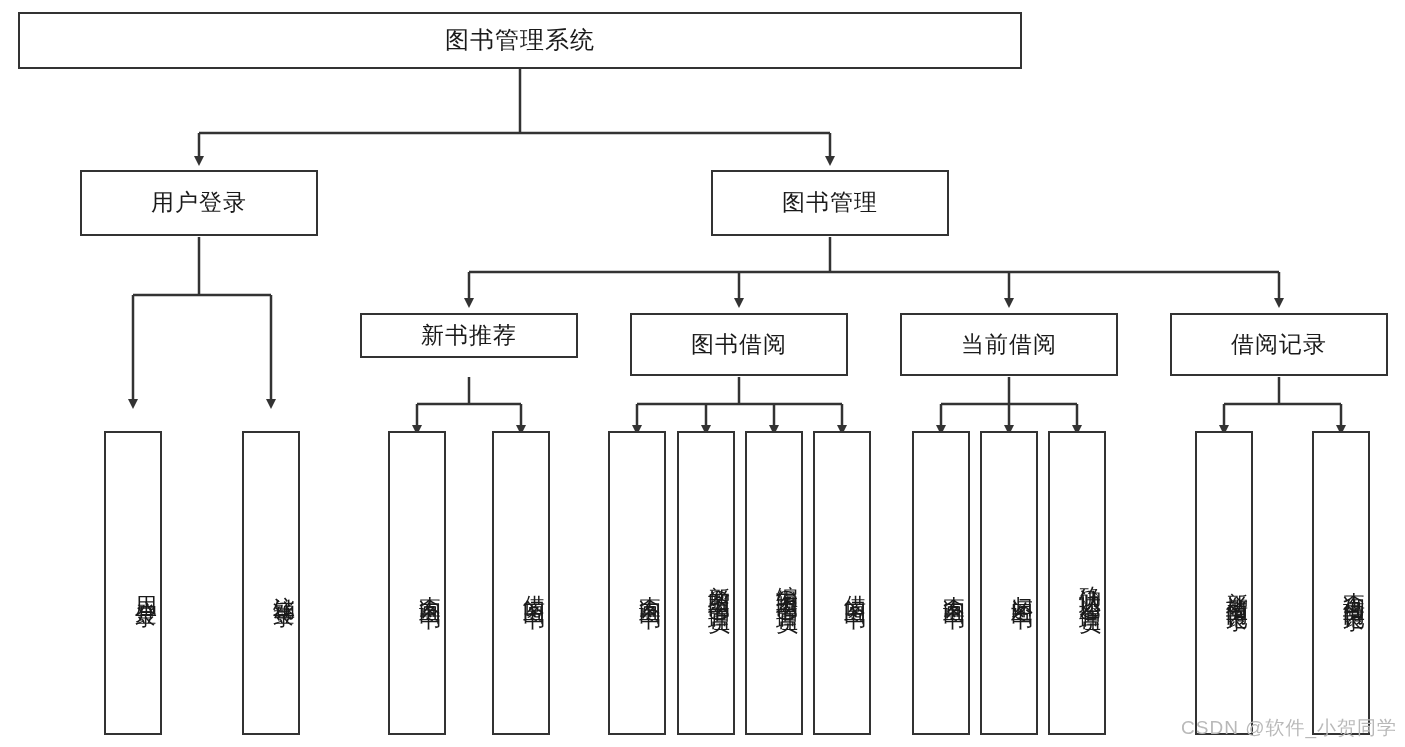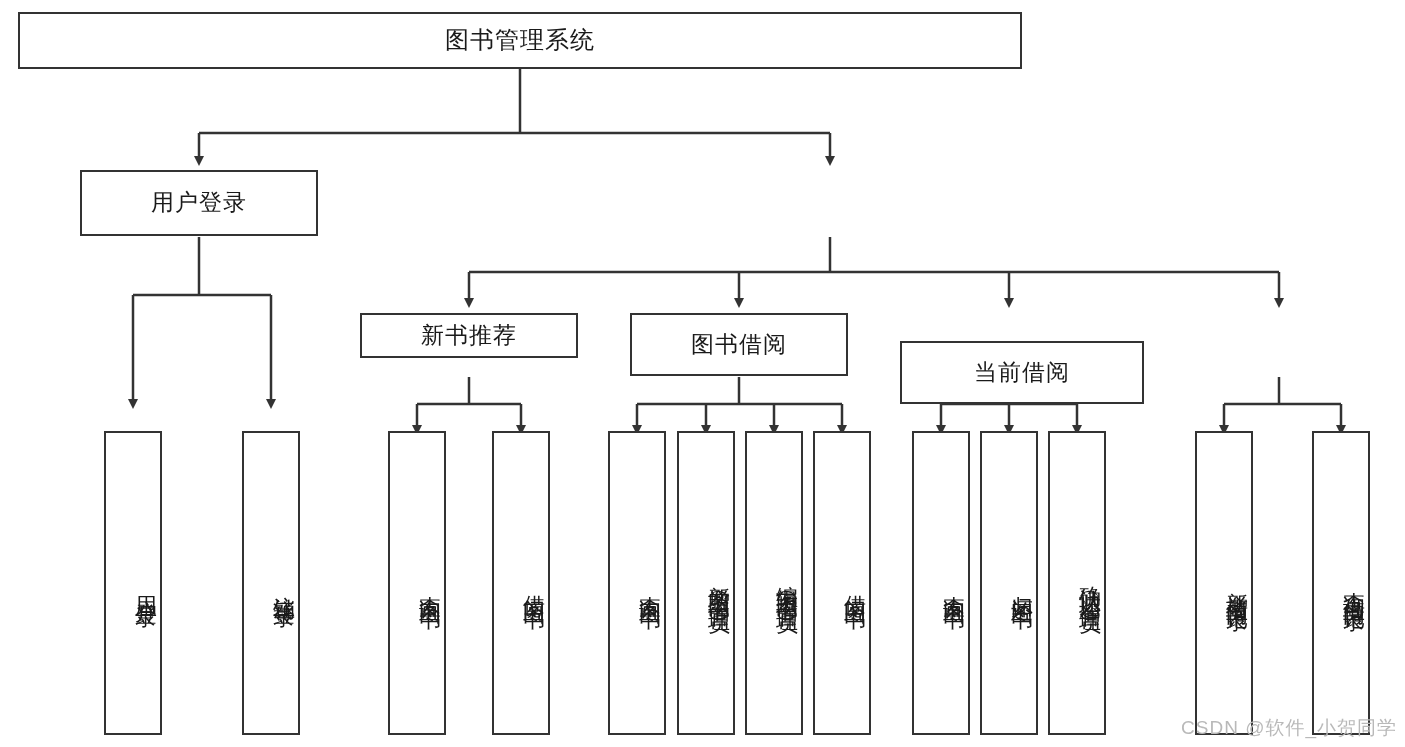--- a/index.html
+++ b/index.html
@@ -126,24 +126,26 @@
       <path d="M1279,377 L1279,404"></path>
       <path d="M1224,404 L1341,404"></path>
       <path d="M1224,404 L1224,430" marker-end="url(#arrow)"></path>
       <path d="M1341,404 L1341,430" marker-end="url(#arrow)"></path>
     </g>
   </svg>
 
   <div class="node node-h node-root" style="left:18px; top:12px; width:1004px; height:57px;">图书管理系统</div>
 
   <div class="node node-h" style="left:80px; top:170px; width:238px; height:66px;">用户登录</div>
+  <div class="node node-h" style="left:711px; top:170px; width:238px; height:66px;">图书管理</div>
 
   <div class="node node-h" style="left:360px; top:313px; width:218px; height:45px;">新书推荐</div>
   <div class="node node-h" style="left:630px; top:313px; width:218px; height:63px;">图书借阅</div>
-  <div class="node node-h" style="left:900px; top:313px; width:244px; height:63px;margin-top:28px;">当前借阅</div>
+  <div class="node node-h" style="left:900px; top:313px; width:218px; height:63px;">当前借阅</div>
+  <div class="node node-h" style="left:1170px; top:313px; width:218px; height:63px;">借阅记录</div>
 
   <div class="node node-v" style="left:104px; top:431px; width:58px; height:304px;">
     <span class="vtext">用户登录</span>
   </div>
   <div class="node node-v" style="left:242px; top:431px; width:58px; height:304px;">
     <span class="vtext">注销登录</span>
   </div>
 
   <div class="node node-v" style="left:388px; top:431px; width:58px; height:304px;">
     <span class="vtext">查询图书</span>

